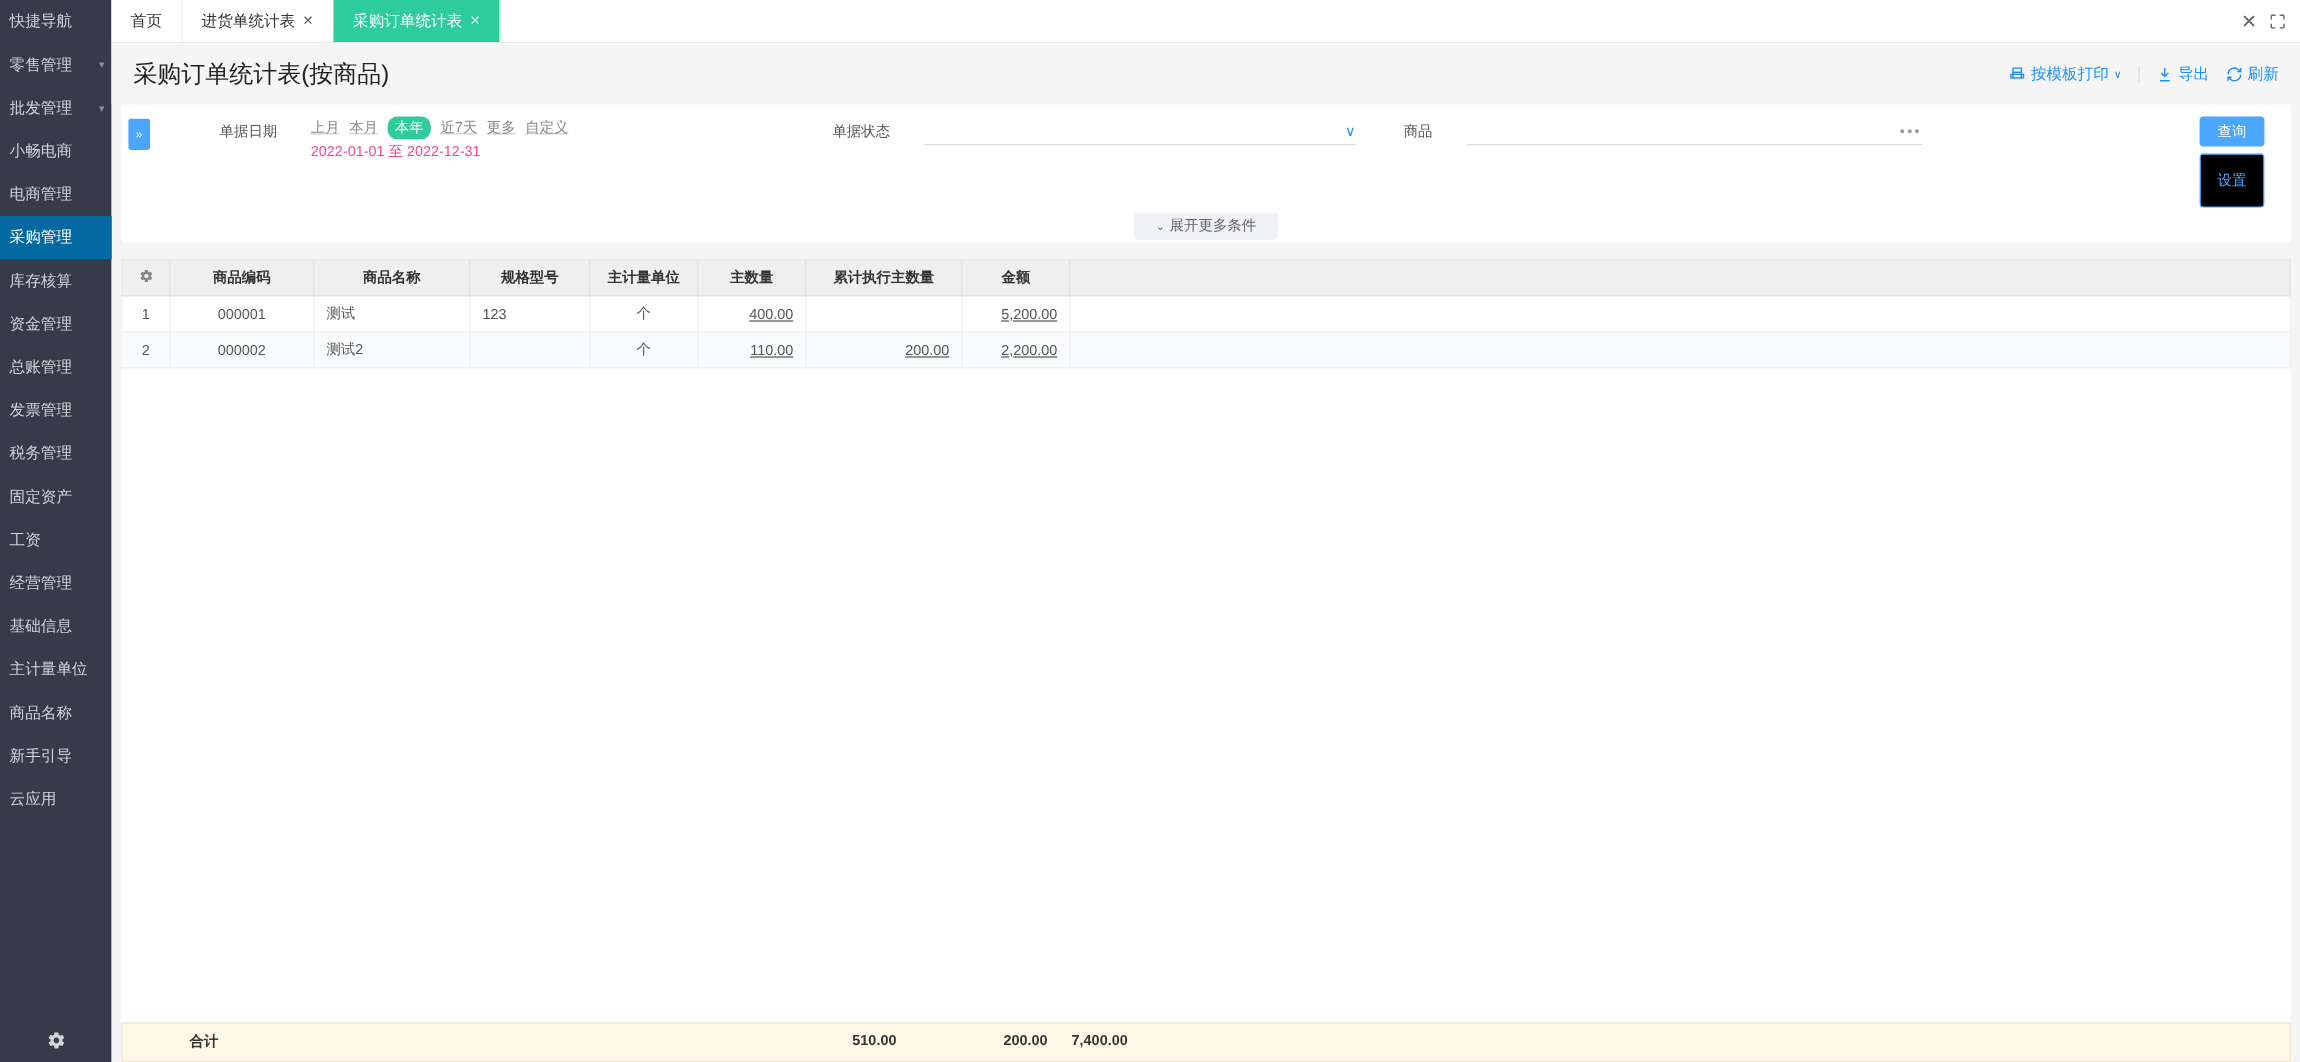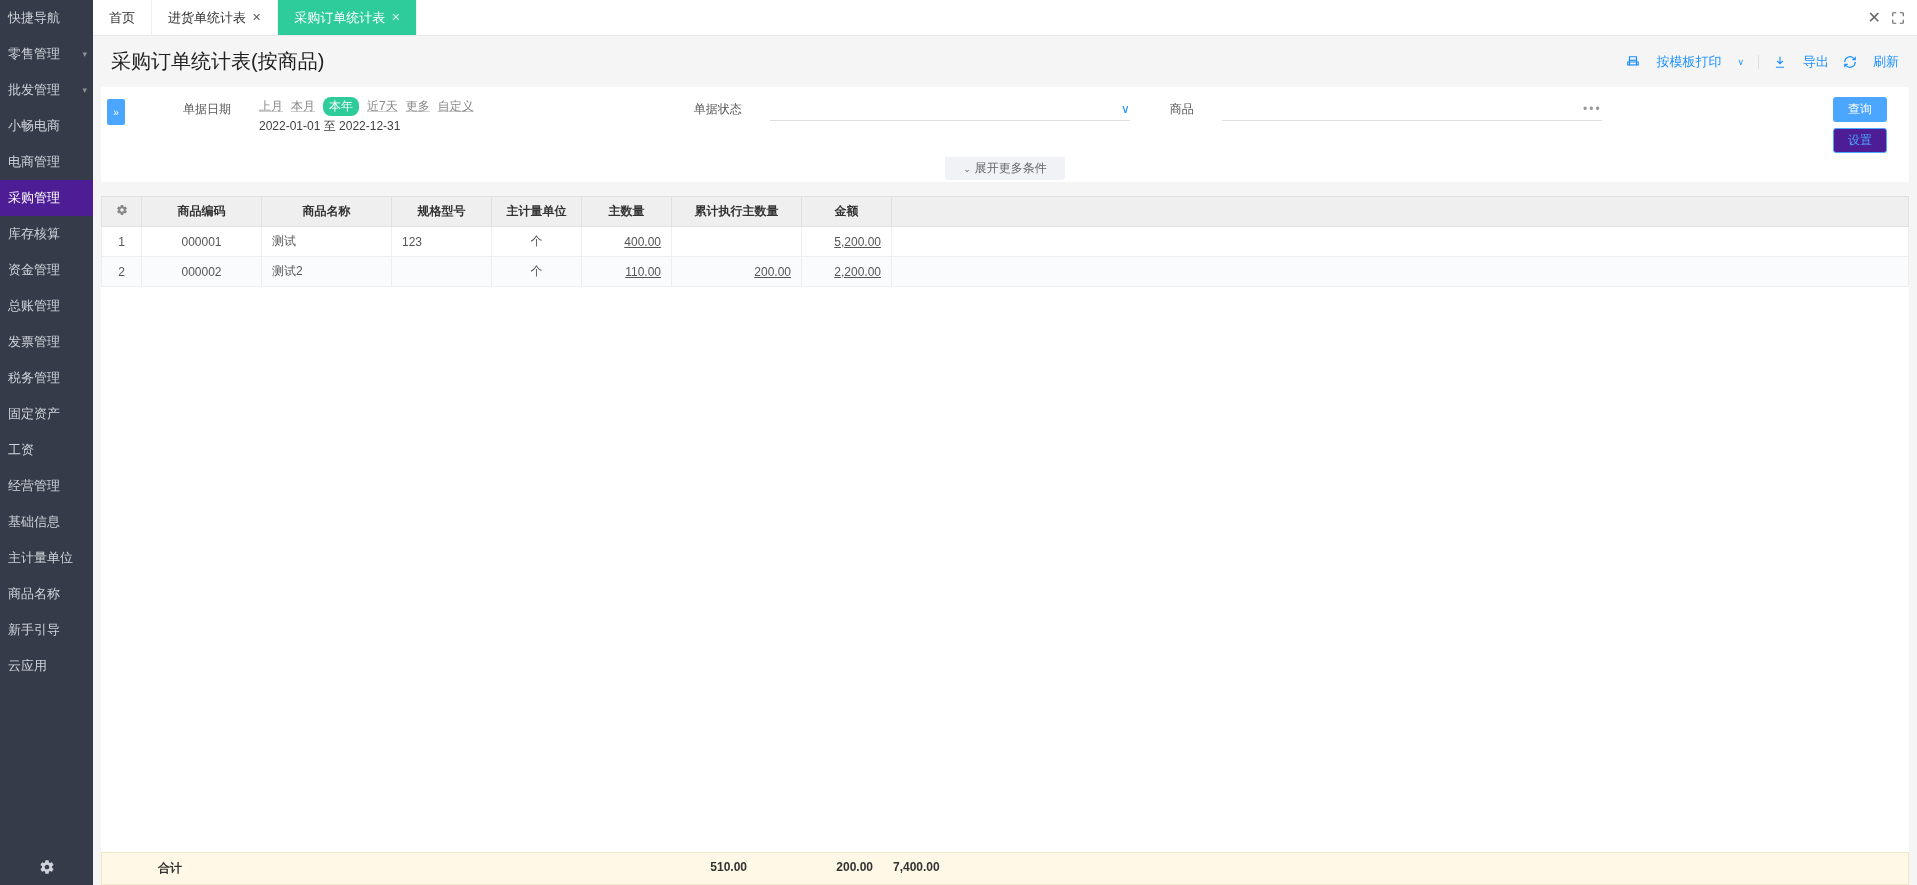--- a/index.html
+++ b/index.html
@@ -2,57 +2,57 @@
 <html><head>
   <meta charset="utf-8">
   <style>
     * { margin: 0; padding: 0; box-sizing: border-box; }
     body { font-family: "Microsoft YaHei", Arial, sans-serif; font-size: 12px; color: #333; background: #fff; overflow: hidden; }
     .app { display: flex; width: 1917px; height: 885px; }
     
     
     .sidebar { width: 93px; background: #353b49; display: flex; flex-direction: column; }
     .sidebar-item { height: 36px; display: flex; align-items: center; justify-content: flex-start; color: #d0d3d9; cursor: pointer; font-size: 13px; padding: 0 8px; position: relative; }
-    .sidebar-item.active { background: #4c1d95; color: #fff; }
+    .sidebar-item.active { background: #0369a1; color: #fff; }
     .sidebar-item .arrow { position: absolute; right: 6px; font-size: 9px; color: #8a8f99; }
     .sidebar-footer { margin-top: auto; height: 36px; display: flex; align-items: center; justify-content: center; color: #d0d3d9; cursor: pointer; }
     
     
     .main { flex: 1; display: flex; flex-direction: column; background: #f5f5f5; }
     
     
     .tabs-bar { height: 36px; background: #fff; display: flex; align-items: stretch; border-bottom: 1px solid #e8e8e8; }
     .tab { padding: 0 16px; display: flex; align-items: center; gap: 6px; color: #333; cursor: pointer; font-size: 13px; border-right: 1px solid #eee; }
     .tab.active { background: #2ecc9a; color: #fff; }
     .tab .close { font-size: 11px; opacity: 0.8; }
     .tabs-right { margin-left: auto; display: flex; align-items: center; gap: 10px; padding-right: 12px; color: #666; }
     .tabs-right span { cursor: pointer; }
     
     
     .page-header { display: flex; align-items: center; padding: 12px 18px; background: #f5f5f5; }
     .page-title { font-size: 20px; font-weight: 500; color: #222; }
     .header-actions { margin-left: auto; display: flex; align-items: center; gap: 14px; color: #1890ff; font-size: 13px; }
-    .header-action { display: flex; align-items: center; gap: 16px; cursor: pointer; }
+    .header-action { display: flex; align-items: center; gap: 4px; cursor: pointer; }
     .sep-v { width: 1px; height: 14px; background: #ddd; }
     
     
     .filter-wrap { background: #fff; margin: 0 8px; border-radius: 2px; }
     .filter-bar { display: flex; align-items: flex-start; padding: 10px 16px 4px 0; gap: 40px; position: relative; }
     .filter-collapse-btn { width: 18px; height: 26px; background: #4ba6ff; border-radius: 2px; display: flex; align-items: center; justify-content: center; color: #fff; margin: 2px 18px 0 6px; cursor: pointer; font-size: 10px; }
     .filter-group { display: flex; align-items: flex-start; gap: 28px; }
     .filter-label { color: #555; font-size: 12px; padding-top: 4px; }
     .date-shortcuts { display: flex; align-items: center; gap: 8px; font-size: 12px; }
     .date-sc { color: #888; cursor: pointer; text-decoration: underline; text-decoration-color: #ccc; }
     .date-sc.active { background: #2ecc9a; color: #fff; padding: 1px 6px; border-radius: 8px; text-decoration: none; }
-    .date-range { font-size: 12px; color: #404040; margin-top: 2px; }
+    .date-range { font-size: 12px; color: #ec4899; margin-top: 2px; }
     .filter-select { width: 360px; border: none; border-bottom: 1px solid #ddd; height: 24px; display: flex; align-items: center; justify-content: flex-end; color: #1890ff; cursor: pointer; }
     .filter-input { width: 380px; border: none; border-bottom: 1px solid #ddd; height: 24px; display: flex; align-items: center; justify-content: flex-end; color: #999; cursor: pointer; }
     .filter-buttons { margin-left: auto; display: flex; flex-direction: column; gap: 6px; padding-right: 6px; }
     .btn-primary { background: #4ba6ff; color: #fff; border: none; border-radius: 3px; padding: 4px 14px; font-size: 12px; cursor: pointer; }
-    .btn-outline { background: #4c1d95; color: #4ba6ff; border: 1px solid #4ba6ff; border-radius: 3px; padding: 3px 14px; font-size: 12px; cursor: pointer; }
+    .btn-outline { background: #000000; color: #4ba6ff; border: 1px solid #4ba6ff; border-radius: 3px; padding: 13px 14px; font-size: 12px; cursor: pointer; }
     .expand-bar { display: flex; justify-content: center; padding-bottom: 2px; }
     .expand-btn { background: #f0f2f5; padding: 3px 18px; border-radius: 0 0 4px 4px; font-size: 12px; color: #666; cursor: pointer; display: flex; align-items: center; gap: 4px; }
     
     
     .table-wrap { background: #fff; margin: 14px 8px 0 8px; flex: 1; display: flex; flex-direction: column; overflow: hidden; }
     .table-container { flex: 1; overflow: auto; }
     table { border-collapse: collapse; width: 100%; }
     thead th { background: #efefef; color: #333; font-weight: 600; font-size: 12px; padding: 6px 10px; border: 1px solid #e0e0e0; text-align: center; }
     thead th.gear { width: 40px; }
     tbody td { padding: 6px 10px; border: 1px solid #eee; font-size: 12px; color: #555; }

